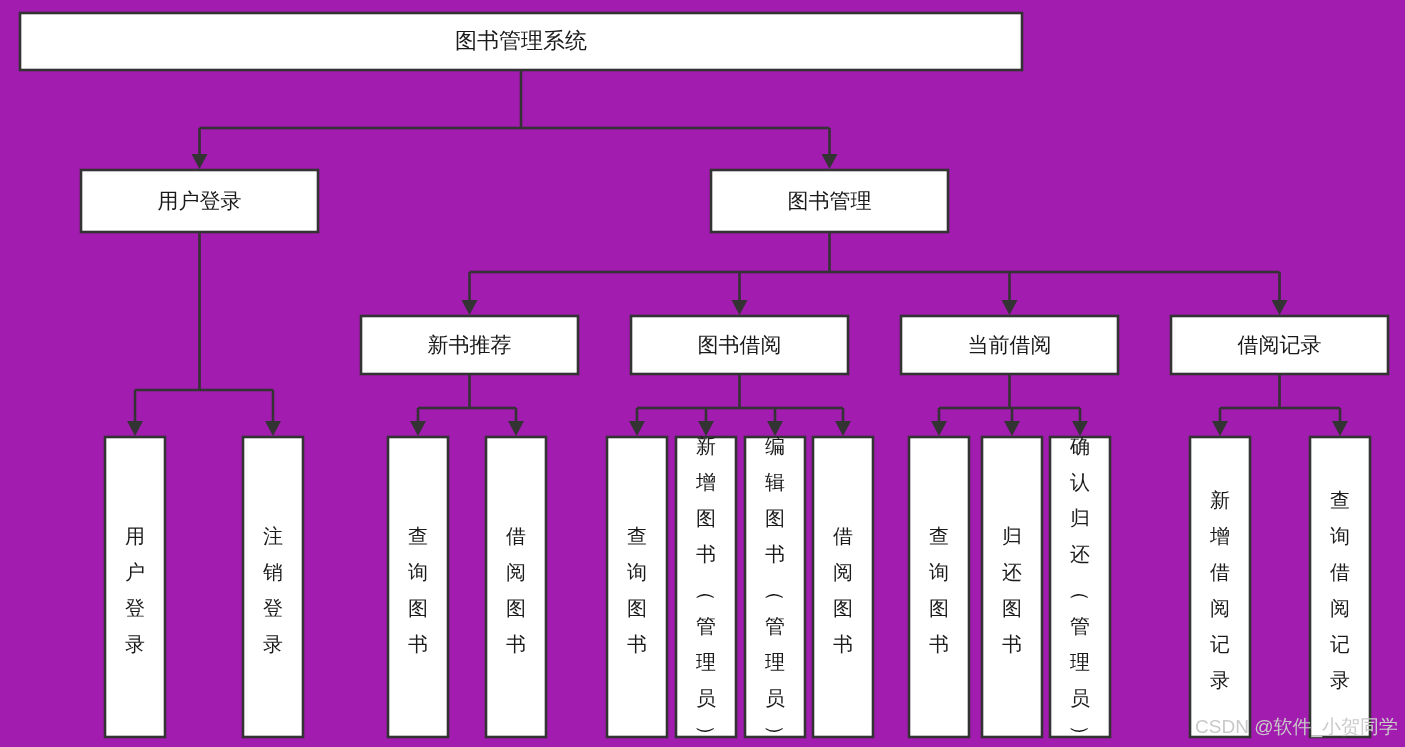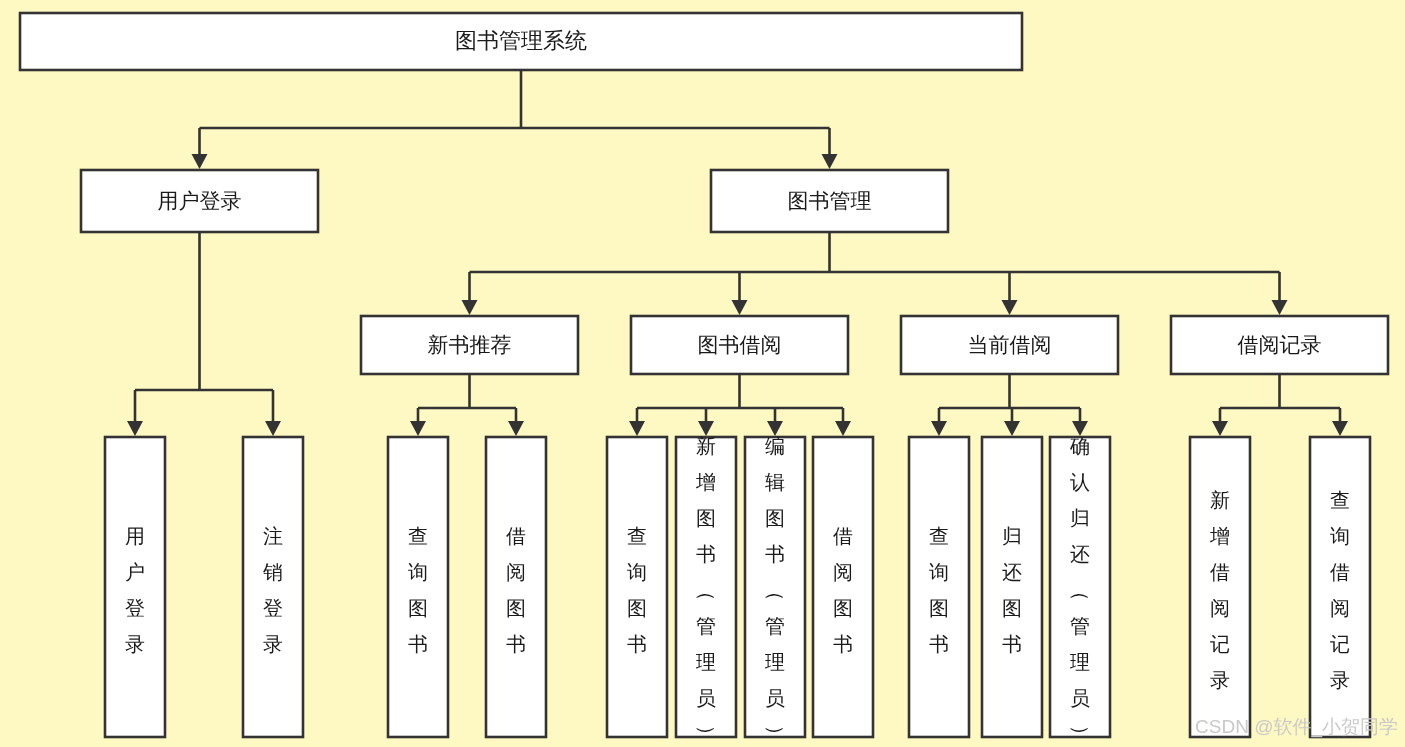--- a/index.html
+++ b/index.html
@@ -8,21 +8,21 @@
     padding: 0;
     background: #ffffff;
   }
   body {
     font-family: "Liberation Sans", "DejaVu Sans", sans-serif;
   }
   #diagram-root {
     position: relative;
     width: 1405px;
     height: 747px;
-    background: #fef9c3;
+    background: #a21caf;
     overflow: hidden;
   }
   svg#diagram-svg {
     position: absolute;
     left: 0;
     top: 0;
     width: 1405px;
     height: 747px;
     display: block;
   }

